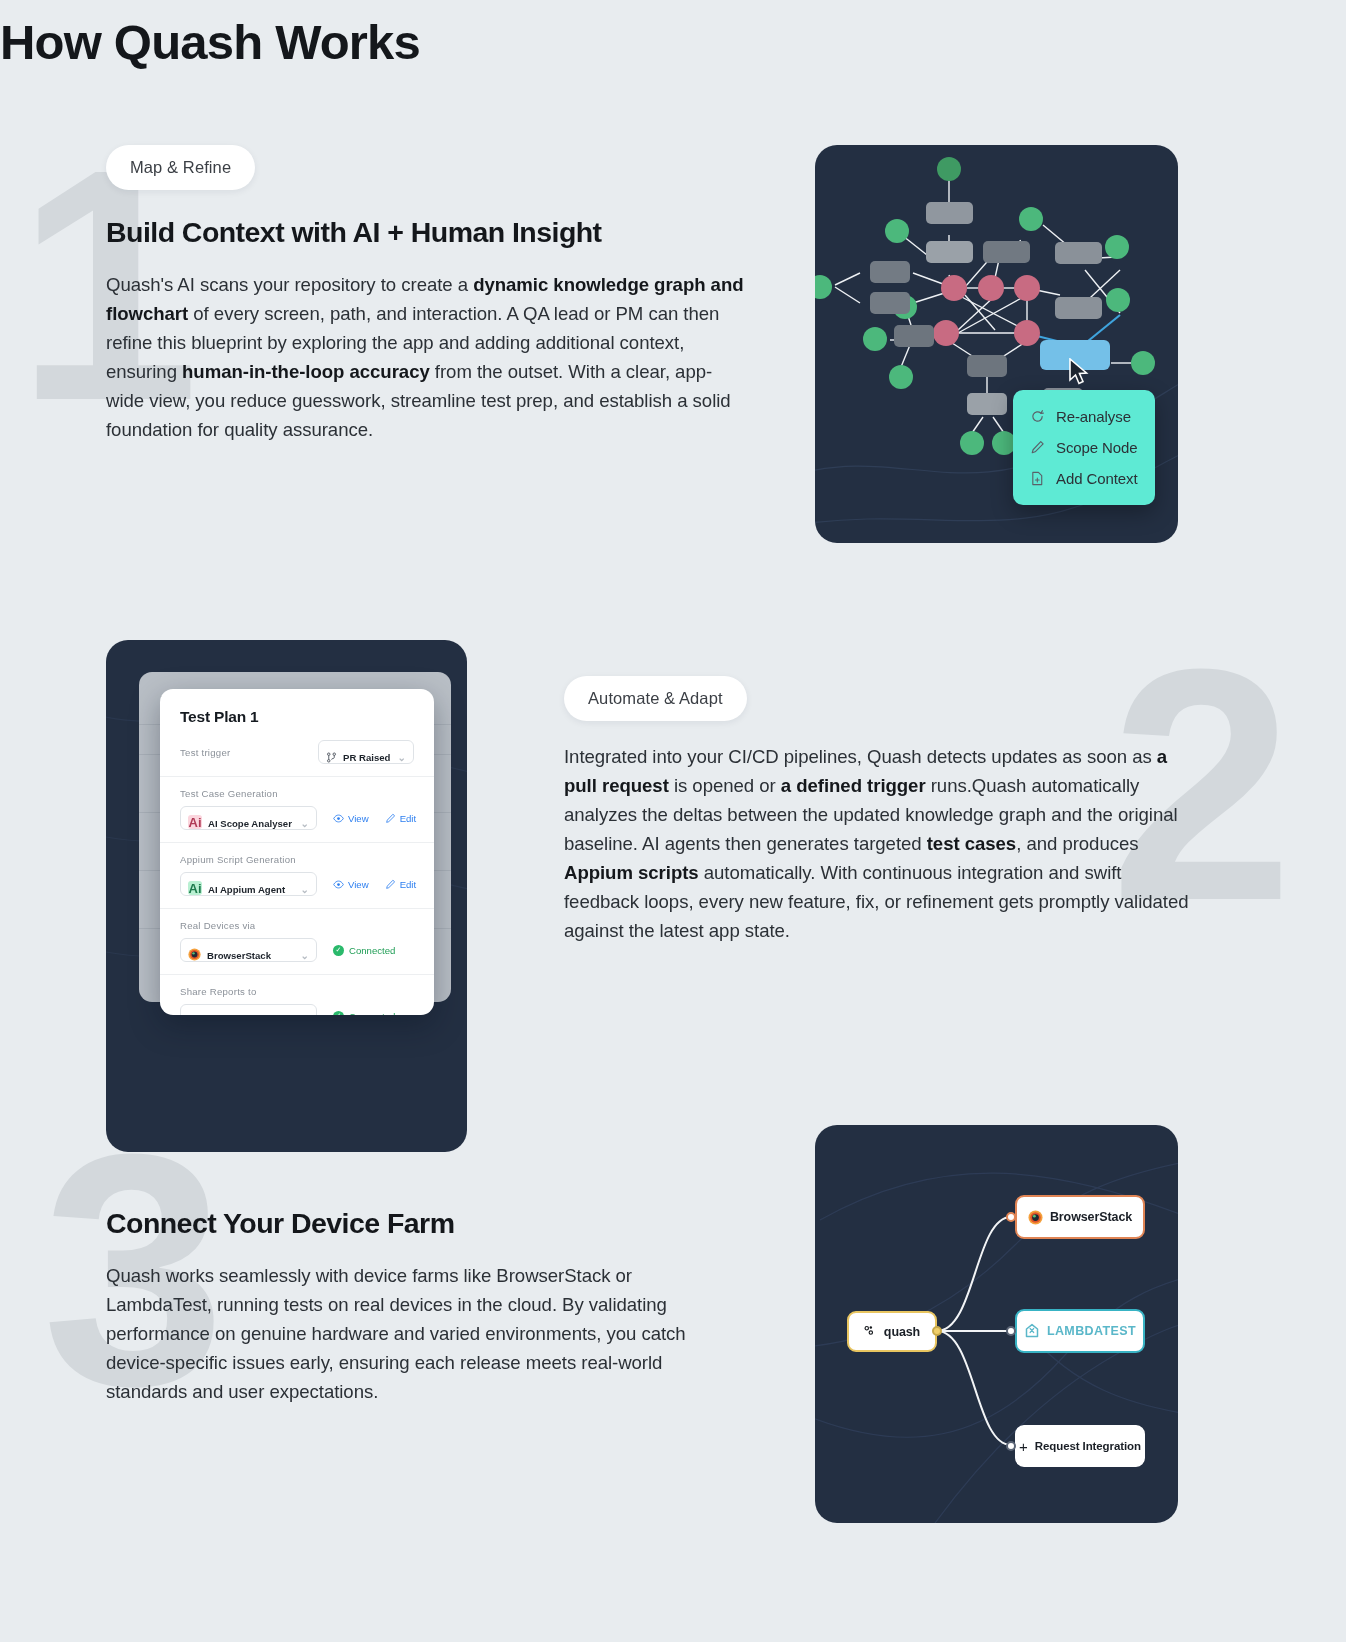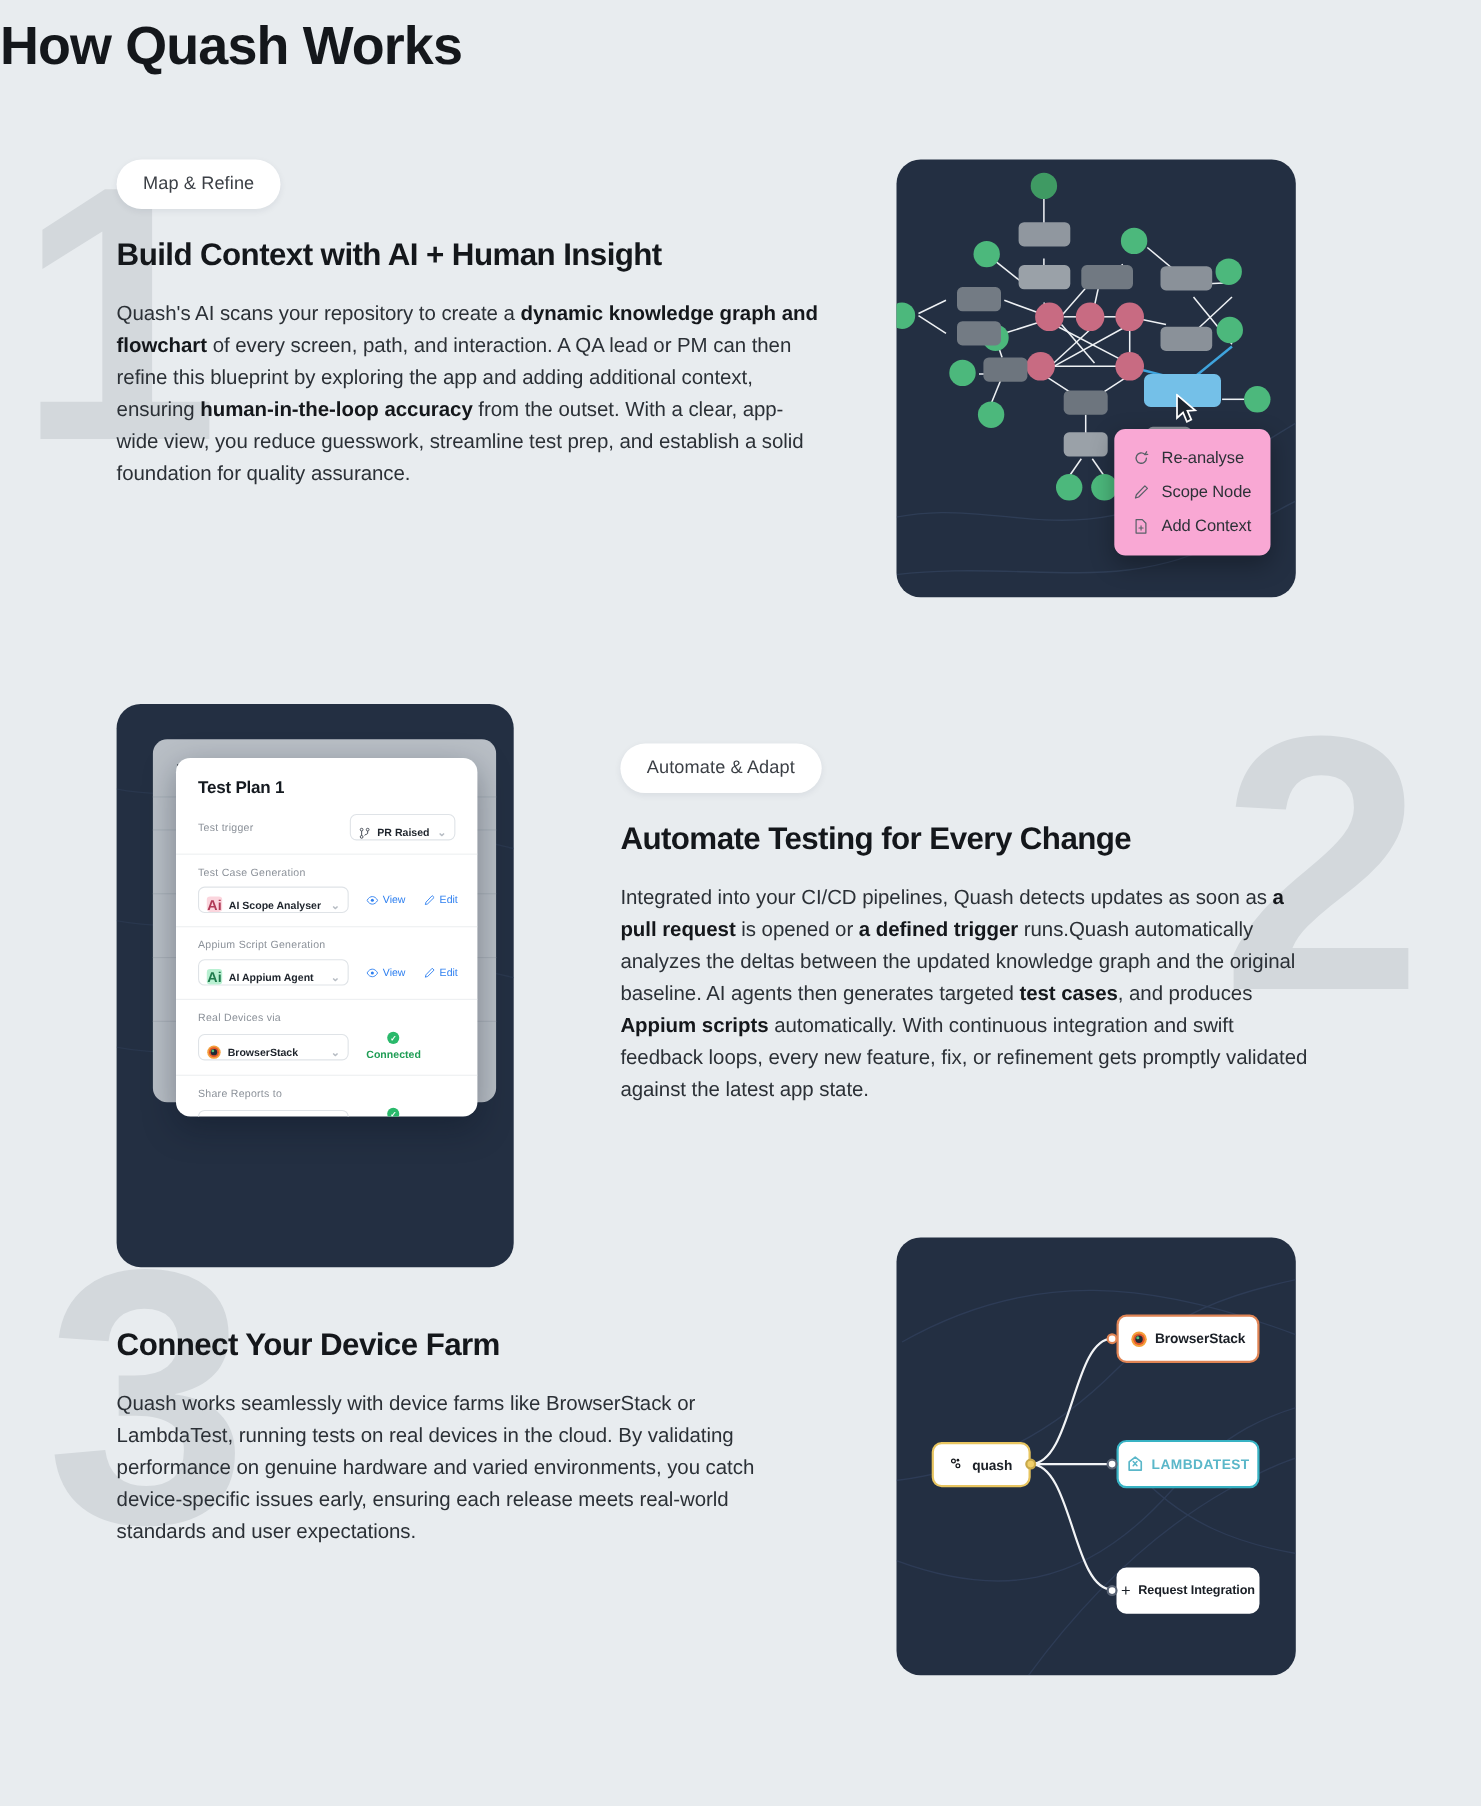--- a/index.html
+++ b/index.html
@@ -109,21 +109,21 @@
   .g-rect {
     border-radius: 5px;
   }
   .g-sel {
     background: #74c0e8;
     border-radius: 6px;
   }
 
   .ctx-menu {
     position: absolute;
-    background: #f9a8d4;
+    background: #5eead4;
     border-radius: 10px;
     box-shadow: 0 8px 22px rgba(0,0,0,.3);
     padding: 11px 0;
     width: 142px;
   }
   .ctx-item {
     display: flex;
     align-items: center;
     gap: 11px;
     padding: 7px 17px;
@@ -187,21 +187,21 @@
     font-size: 13px; font-weight: 700;
   }
   .badge-pink  { background: #fbd5dd; color: #b03a56; }
   .badge-green { background: #b9f0d2; color: #1f7a4d; }
   .pf-action {
     display: flex; align-items: center; gap: 4px;
     font-size: 9.6px; color: #2d7ff0; margin-left: 8px; white-space: nowrap;
   }
   .pf-status {
     display: flex; align-items: center; gap: 5px;
-    font-size: 9.6px; font-weight: 700; color: #1f9d55; margin-left: 8px; flex-direction: column;
+    font-size: 9.6px; font-weight: 400; color: #1f9d55; margin-left: 8px;
   }
   .dot-check {
     width: 11px; height: 11px; border-radius: 50%;
     background: #2ab96b; color: #fff; font-size: 7px;
     display: flex; align-items: center; justify-content: center;
   }
 
   
   .dev-node {
     position: absolute;
@@ -354,21 +354,20 @@
         <span>Add Context</span>
       </div>
     </div>
   </div>
 </div>
 
 <div class="section" id="section-2">
 
   <div class="copy-col copy-right" style="top:36px">
     <div class="pill">Automate &amp; Adapt</div>
-    <div class="sec-heading">Automate Testing for Every Change</div>
     <div class="sec-body" style="width:625px"><span>Integrated into your CI/CD pipelines, Quash detects updates as soon as </span><b>a pull request</b><span> is opened or </span><b>a defined trigger</b><span> runs.Quash automatically analyzes the deltas between the updated knowledge graph and the original baseline. AI agents then generates targeted </span><b>test cases</b><span>, and produces </span><b>Appium scripts</b><span> automatically. With continuous integration and swift feedback loops, every new feature, fix, or refinement gets promptly validated against the latest app state.</span></div>
   </div>
 
   <div class="panel panel-plan">
     <svg class="panel-swoosh" viewBox="0 0 361 395">
       <path d="M-10 75 C 70 95, 140 60, 240 95 C 320 122, 350 130, 380 135" stroke="#31405a" fill="none" stroke-width="1.2"></path>
       <path d="M-10 195 C 80 215, 150 180, 250 215 C 325 240, 350 248, 380 252" stroke="#31405a" fill="none" stroke-width="1.2"></path>
       <path d="M-10 310 C 80 330, 150 296, 250 330" stroke="#31405a" fill="none" stroke-width="1.2"></path>
     </svg>
 

